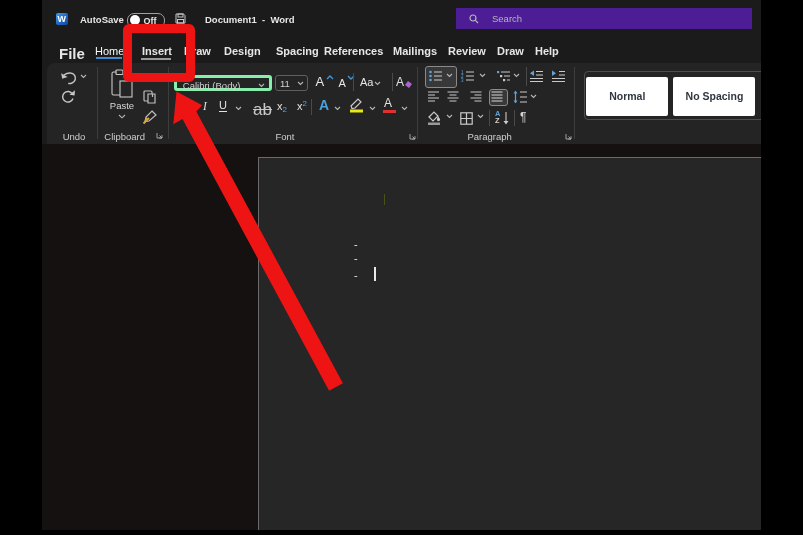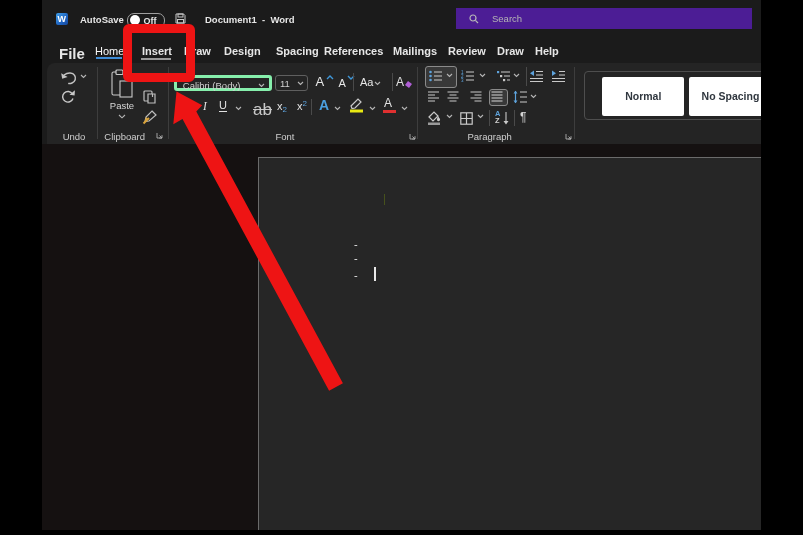--- a/index.html
+++ b/index.html
@@ -11,21 +11,21 @@
   #ribbon{position:absolute;left:5px;top:63px;width:714px;height:81px;background:#242424;border-radius:8px 0 0 0;}
   .sep{position:absolute;top:4px;height:72px;width:1px;background:#3d3d3d;}
   .glabel{position:absolute;top:68px;font-size:9.5px;color:#cfcfcf;text-align:center;}
   .launch{position:absolute;width:7px;height:7px;}
   
   #canvas{position:absolute;left:0;top:144px;width:719px;height:386px;background:#151111;}
   #page{position:absolute;left:216px;top:13px;width:503px;height:373px;background:#262626;border-left:1px solid #6b6b6b;border-top:1px solid #6b6b6b;}
   .doc{position:absolute;color:#e8e8e8;font-size:11px;letter-spacing:0.05px;white-space:nowrap;}
   
   .selbox{position:absolute;border:1px solid #8a8a8a;border-radius:3px;background:#383838;}
-  .whitebtn{position:absolute;background:#fff;border-radius:2px;color:#30373f;font-size:10.5px;font-weight:bold;display:flex;align-items:center;justify-content:center;margin-left:16px;}
+  .whitebtn{position:absolute;background:#fff;border-radius:2px;color:#30373f;font-size:10.5px;font-weight:bold;display:flex;align-items:center;justify-content:center;}
 </style>
 </head>
 <body>
 <div id="win">
 
   <div class="abs" style="left:14px;top:13px;width:11.5px;height:11.5px;background:linear-gradient(135deg,#41a0e8 0%,#1d62c0 60%,#15479c 100%);border-radius:2px;color:#fff;font-size:9px;font-weight:bold;text-align:center;line-height:12px;">W</div>
   <div class="abs t" style="left:38px;top:14px;font-size:9.5px;">AutoSave</div>
 
   <div class="abs" style="left:85px;top:12.5px;width:36px;height:13px;border:1px solid #a0a0a0;border-radius:7px;">
     <div class="abs" style="left:1.5px;top:1.5px;width:10px;height:10px;background:#fff;border-radius:50%;"></div>

